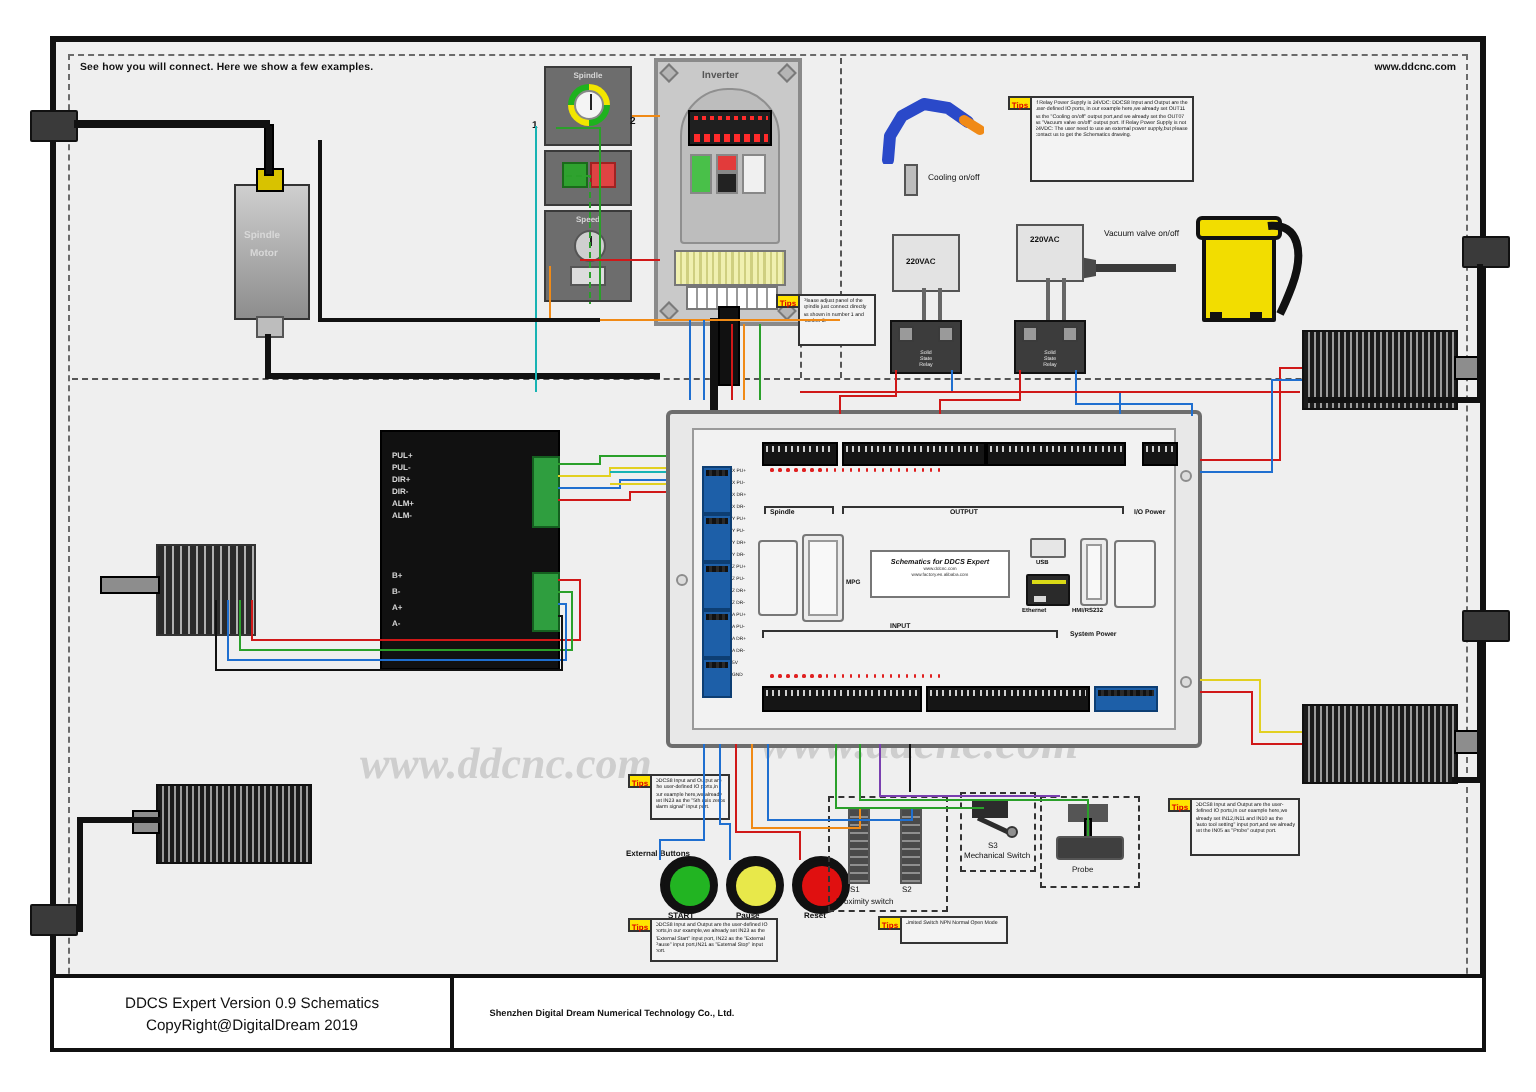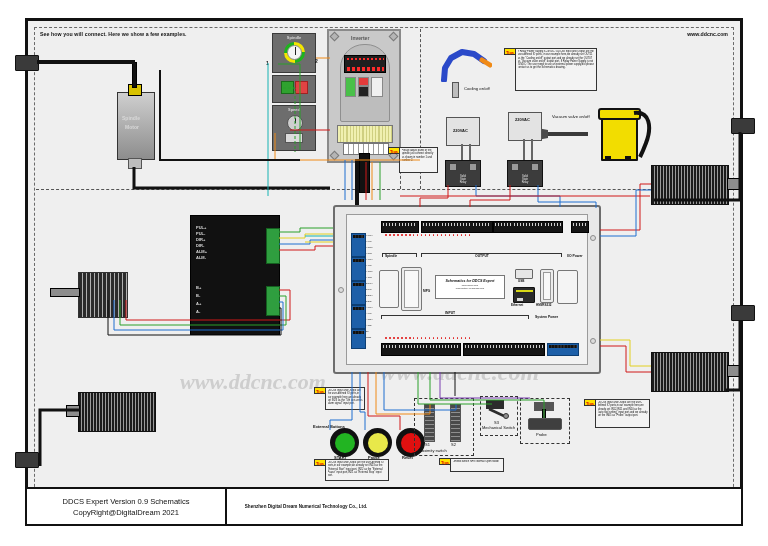--- a/index.html
+++ b/index.html
@@ -503,20 +503,20 @@
     <path d="M80,410 L40,410 L40,466" stroke="#111" stroke-width="3" fill="none"></path>
 
     <path d="M160,70 L160,160 L300,160" stroke="#111" stroke-width="2" fill="none"></path>
     <path d="M305,236 L333,236" stroke="#17b3b3" stroke-width="1" fill="none"></path>
     <path d="M305,242 L333,242" stroke="#e2d020" stroke-width="1" fill="none"></path>
   </svg>
 
   <div class="footer">
     <div class="fl">
       <div>DDCS Expert Version 0.9 Schematics</div>
-      <div>CopyRight@DigitalDream 2021</div>
+      <div>CopyRight@DigitalDream 2019</div>
     </div>
     <div class="fr">
       <div>Shenzhen Digital Dream Numerical Technology Co., Ltd.</div>
     </div>
   </div>
 
 </div>
 
 </body></html>

